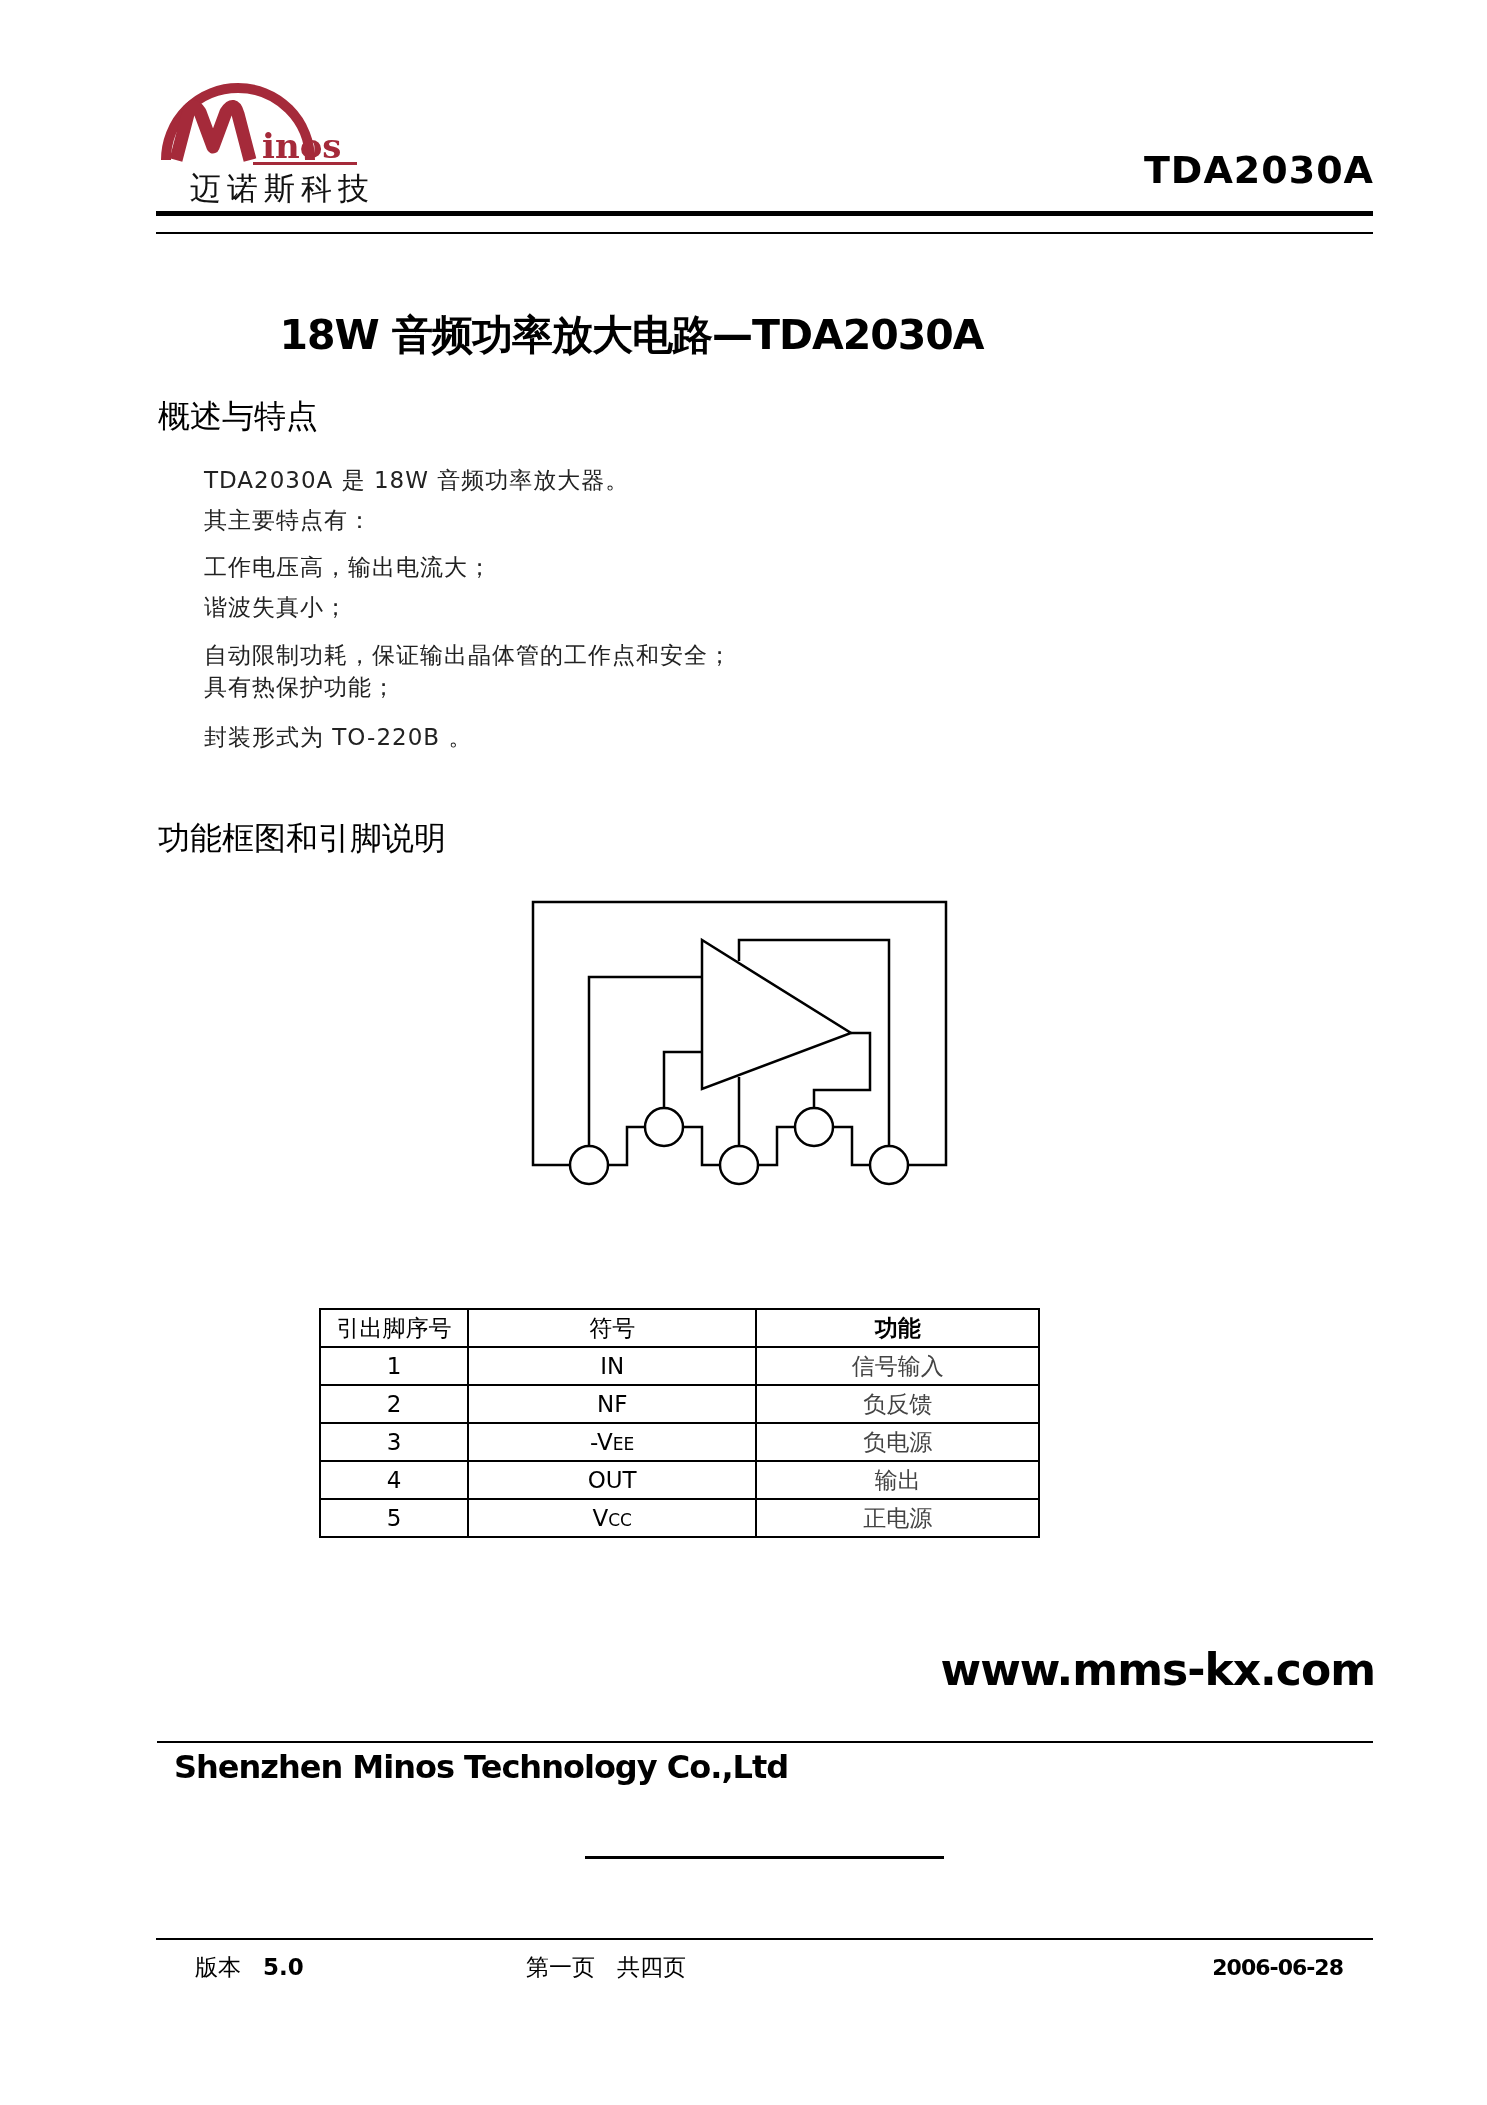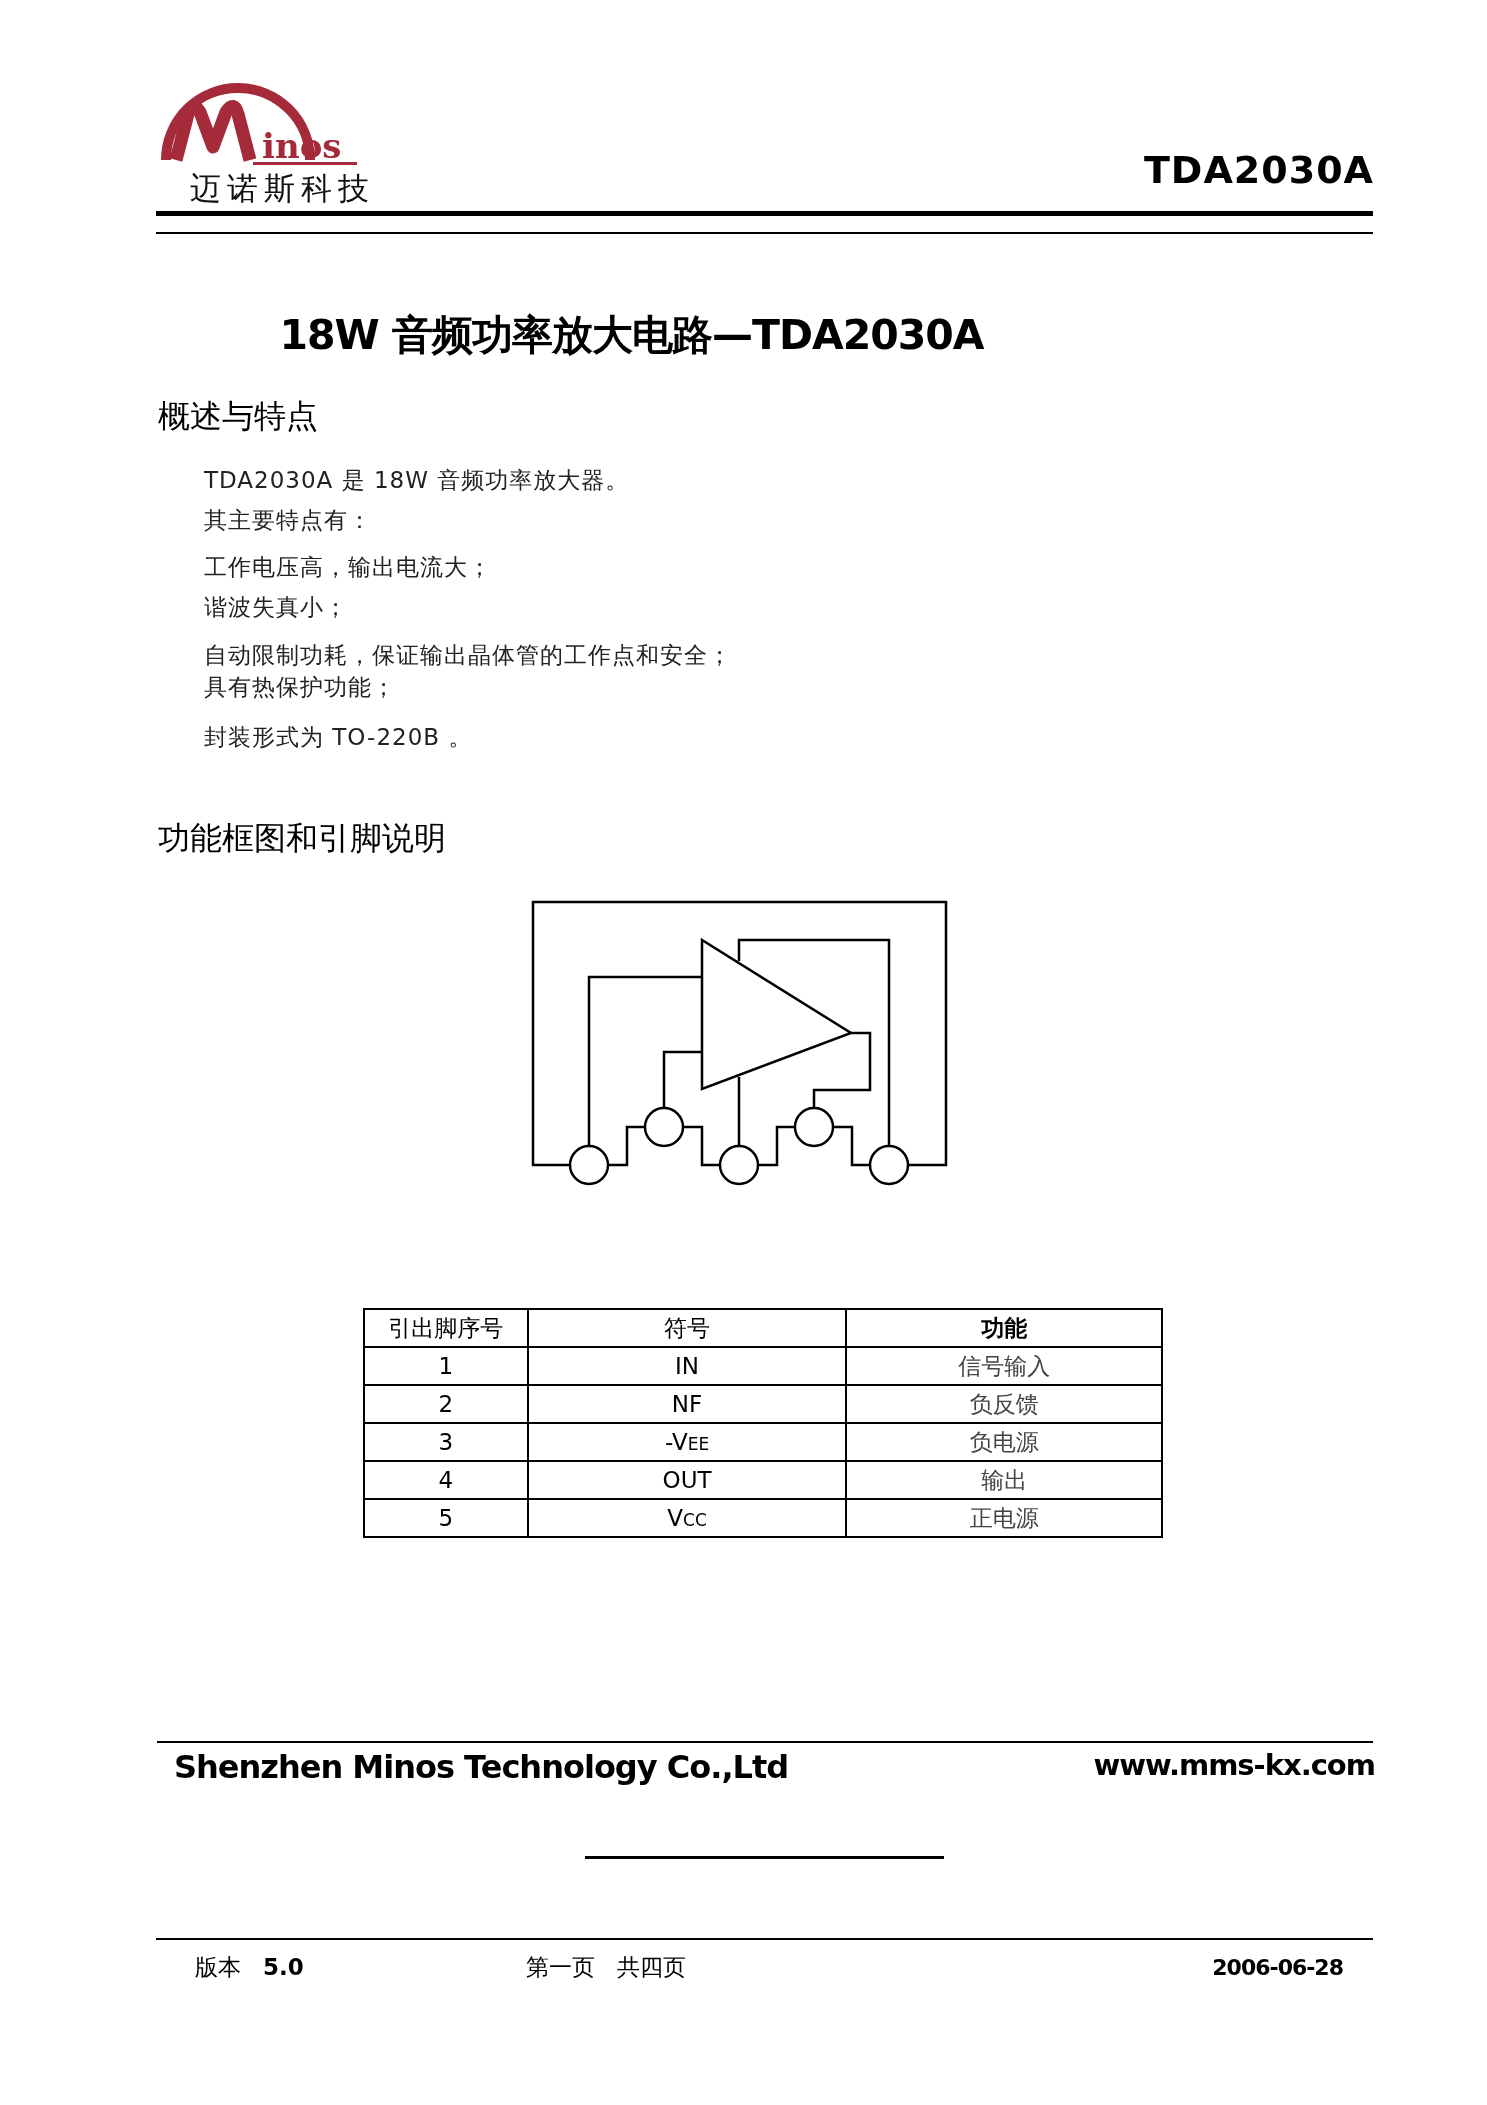--- a/index.html
+++ b/index.html
@@ -6,27 +6,27 @@
   body { width:1487px; height:2105px; position:relative; overflow:hidden;
          font-family:"DejaVu Sans", sans-serif; color:#000; }
   .abs { position:absolute; }
   .logo-svg { left:158px; top:72px; }
   .logo-cn { left:158px; top:168px; font-size:31px; letter-spacing:6px; color:#111;margin-left:32px; }
   .doc-part { right:113px; top:148px; font-size:38px; font-weight:bold; letter-spacing:1px; }
   .rule { position:absolute; background:#000; }
   .title { left:0; width:1263px; top:308px; text-align:center; font-size:41px; font-weight:bold; letter-spacing:-1px; }
   .h2 { left:158px; font-size:32px; }
   .para { left:204px; font-size:23px; color:#222; letter-spacing:1px; }
-  table.pins { position:absolute; left:319px; top:1308px; width:800px; border-collapse:collapse;margin-left:44px; }
+  table.pins { position:absolute; left:319px; top:1308px; width:721px; border-collapse:collapse; }
   table.pins th, table.pins td { border:2.5px solid #000; text-align:center; font-size:23px; height:36px; padding:0; }
   table.pins th { font-weight:normal; color:#000; }
   table.pins td.fn { color:#444; }
   .sub { font-size:17px; }
   .footer-left { left:174px; top:1748px; font-size:32px; font-weight:bold; letter-spacing:-1px; }
-  .footer-right { right:112px; top:1748px; font-size:29px; font-weight:bold; letter-spacing:-1px; }
+  .footer-right { right:112px; top:1644px; font-size:44px; font-weight:bold; letter-spacing:-1px; }
   .ver { left:195px; top:1952px; font-size:23px; }
   .ver b { margin-left:22px; }
   .pages { left:0; width:1212px; top:1952px; text-align:center; font-size:23px; }
   .date { right:144px; top:1955px; font-size:22px; font-weight:bold; letter-spacing:-1px;margin-left:43px; }
 </style>
 </head>
 <body>
 
 <svg class="abs logo-svg" width="200" height="95" viewBox="0 0 200 95">
   <path d="M8 88 A 72 72 0 0 1 152 88" fill="none" stroke="#A52A3A" stroke-width="10"></path>

